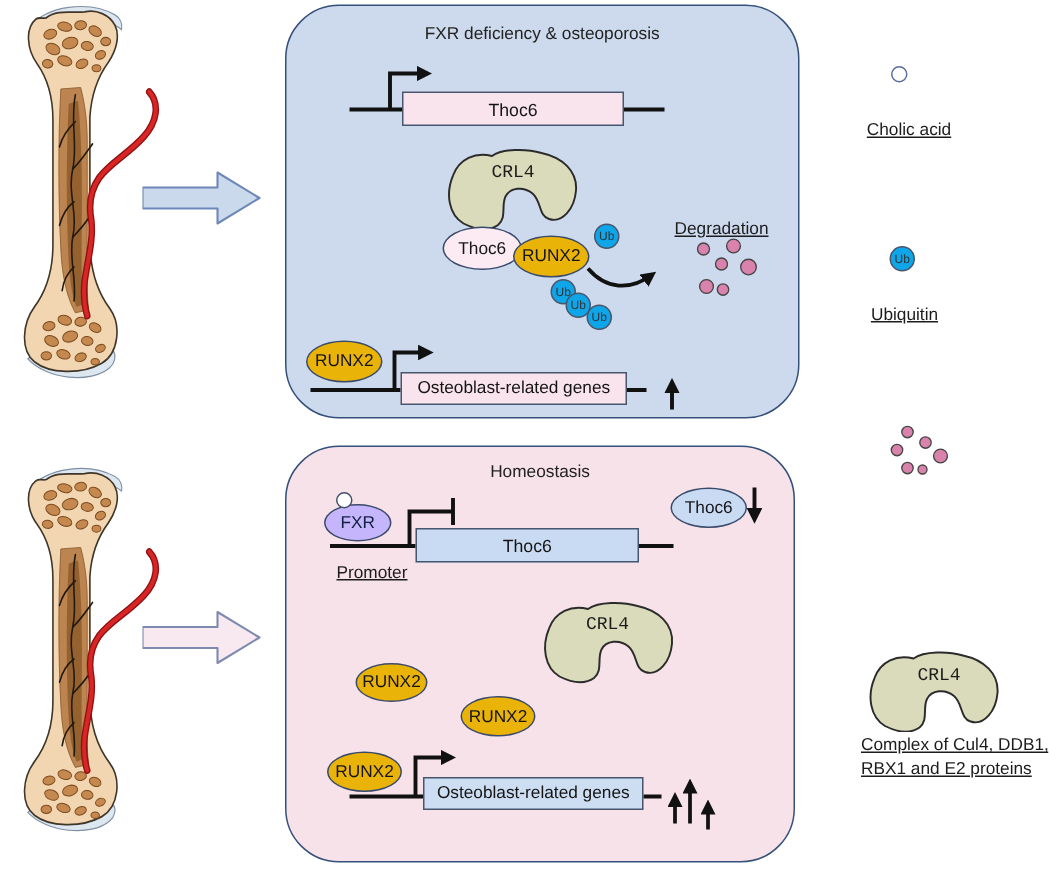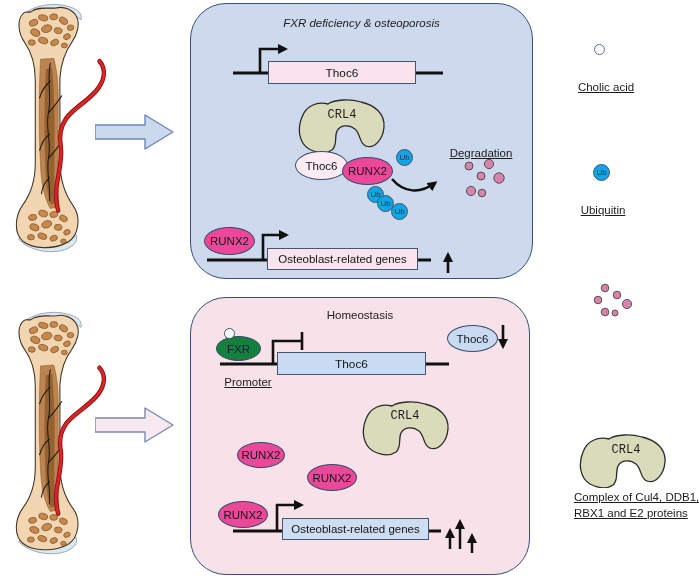--- a/index.html
+++ b/index.html
@@ -7,24 +7,24 @@
        font-family:"Liberation Sans","DejaVu Sans",sans-serif;color:#1a1a1a;overflow:hidden;}
   .abs{position:absolute;}
   .panel{position:absolute;border:1.6px solid #35507a;border-radius:36px;box-sizing:border-box;}
   .panel-top{left:190px;top:3px;width:343px;height:276px;background:#cdd9ec;}
   .panel-bottom{left:190px;top:297px;width:340px;height:278px;background:#f7e2e9;}
   .ptitle{position:absolute;left:0;right:0;text-align:center;font-size:11.5px;color:#222;}
   .lbl{position:absolute;font-size:11.5px;color:#1c1c1c;line-height:1.38;text-decoration:underline;}
   .ctr{text-align:center;}
   .ellipse{position:absolute;border:1.4px solid #3a4a6b;border-radius:50%;display:flex;
            align-items:center;justify-content:center;font-size:11.5px;color:#15151a;box-sizing:border-box;}
-  .runx2{background:#ec4899;}
+  .runx2{background:#eab308;}
   .thoc6p{background:#fcebf2;}
   .blueov{background:#c9dbf2;}
-  .fxr{background:#15803d;}
+  .fxr{background:#c4b5fd;}
   .genebox{position:absolute;border:1.4px solid #46566e;display:flex;align-items:center;
            justify-content:center;font-size:11.8px;color:#141414;box-sizing:border-box;}
   .boxpink{background:#f9e3ec;}
   .boxblue{background:#cddef2;}
   .ub{position:absolute;border:1.2px solid #4a5568;border-radius:50%;background:#0ea5e9;
       font-size:8px;color:#333;display:flex;align-items:center;justify-content:center;box-sizing:border-box;}
   .crl4lbl{position:absolute;font-size:12px;color:#1c1c1c;text-align:center;font-family:Liberation Mono, monospace;}
   svg{display:block;}
 </style>
 </head>
@@ -115,21 +115,21 @@
         <circle cx="298" cy="160" r="4.6"></circle>
         <circle cx="308" cy="174" r="5.2"></circle>
         <circle cx="280" cy="187" r="4.6"></circle>
         <circle cx="291" cy="189" r="3.8"></circle>
       </g>
       <path d="M16,256 H240" stroke="#111" stroke-width="2.8" fill="none"></path>
       <path d="M72,256 V231 H95" stroke="#111" stroke-width="2.6" fill="none" marker-end="url(#ah1)"></path>
       <path d="M257,269 V251" stroke="#111" stroke-width="2.6" fill="none" marker-end="url(#ah1)"></path>
     </svg>
 
-    <div class="ptitle" style="top:13px;font-style:italic;">FXR deficiency &amp; osteoporosis</div>
+    <div class="ptitle" style="top:13px;">FXR deficiency &amp; osteoporosis</div>
 
     <div class="genebox boxpink" style="left:77px;top:57px;width:148px;height:23px;">Thoc6</div>
 
     <div class="crl4lbl" style="left:112px;top:104px;width:78px;">CRL4</div>
 
     <div class="ellipse thoc6p" style="left:104px;top:147px;width:53px;height:29px;">Thoc6</div>
     <div class="ellipse runx2" style="left:151px;top:153px;width:51px;height:28px;">RUNX2</div>
 
     <div class="ub" style="left:205px;top:145px;width:17px;height:17px;">Ub</div>
     <div class="ub" style="left:176px;top:182px;width:17px;height:17px;">Ub</div>

